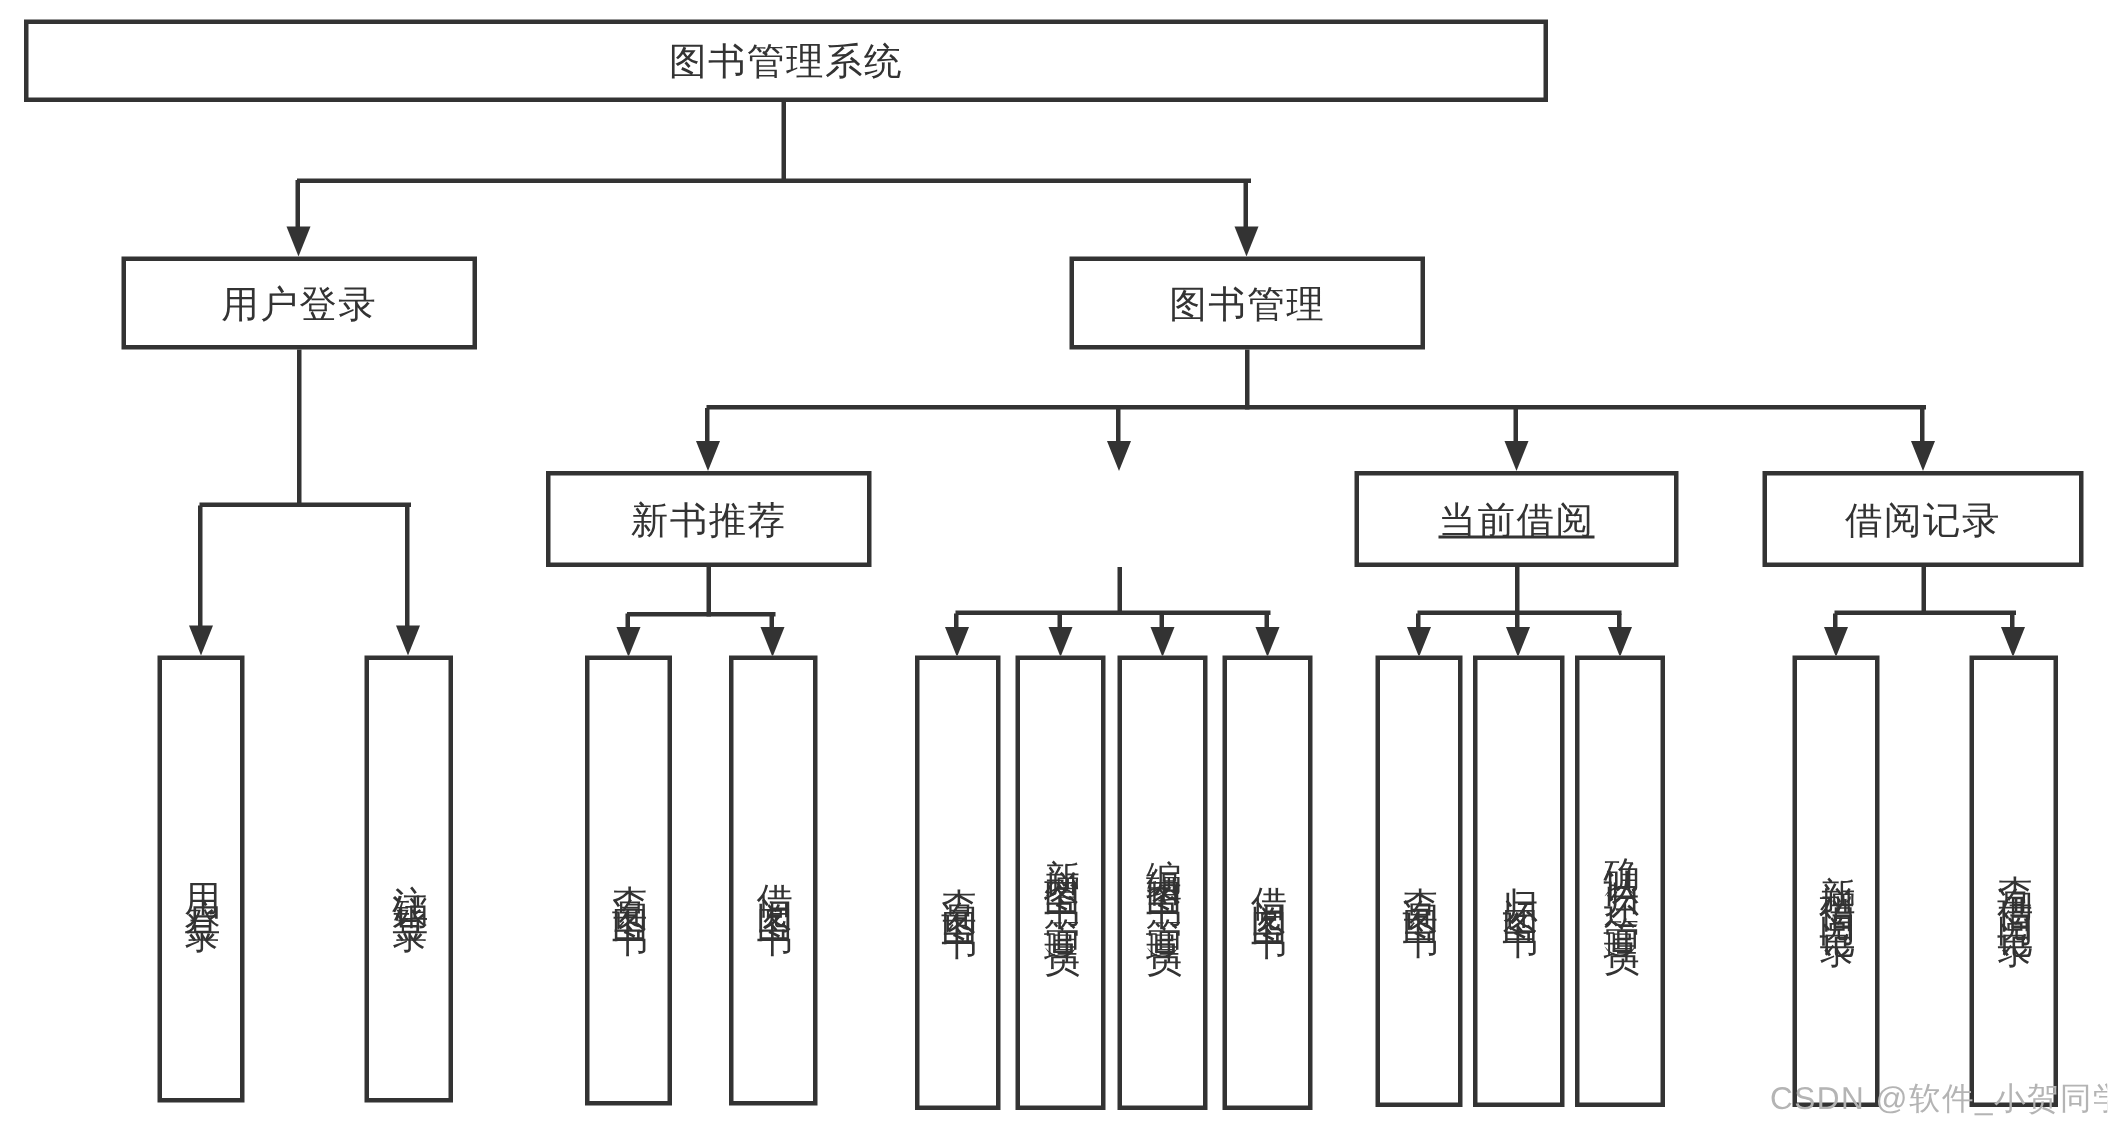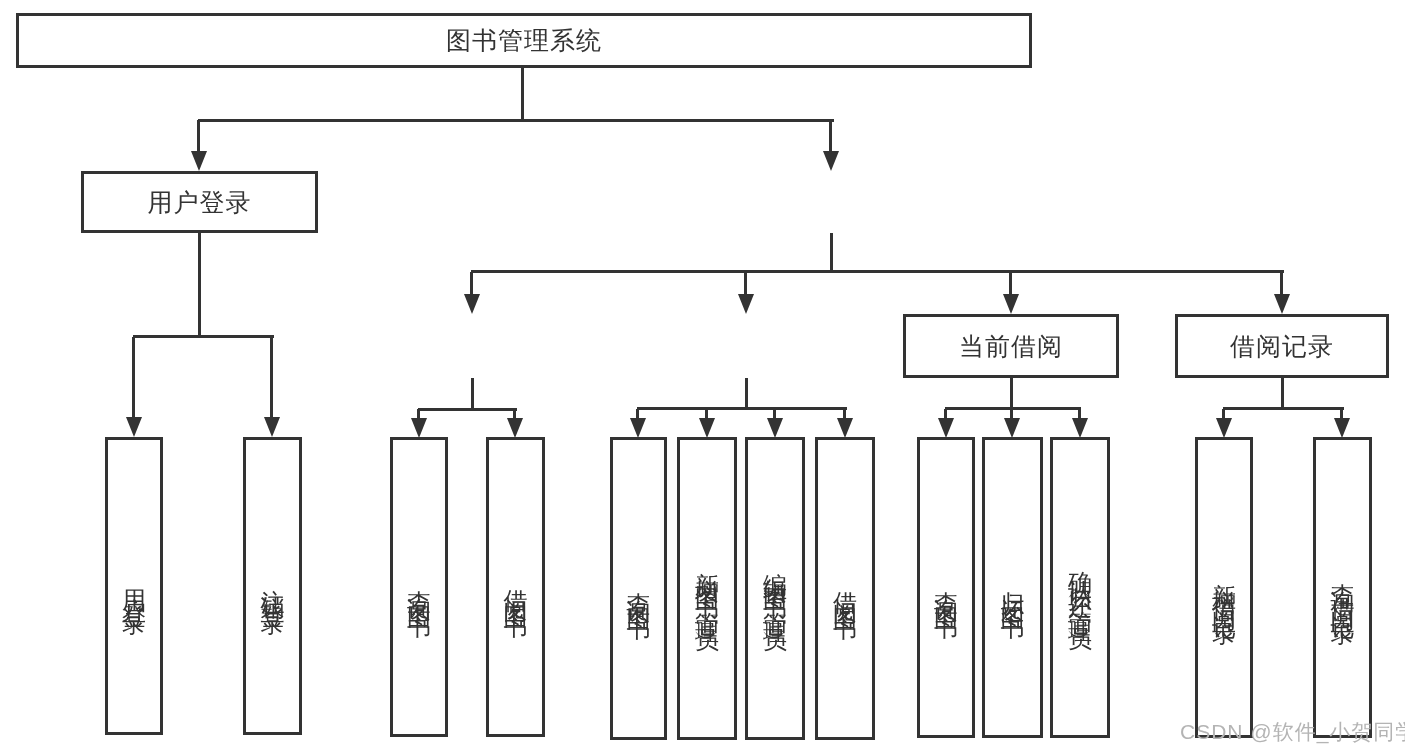--- a/index.html
+++ b/index.html
@@ -71,34 +71,36 @@
 <div class="stage">
 
   <div class="node" style="left:16px;top:13px;width:1016px;height:55px;">图书管理系统</div>
 
   <div class="vline" style="left:521px;top:68px;height:53px;"></div>
   <div class="hline" style="left:198px;top:119px;width:636px;"></div>
   <div class="arrow" style="left:191px;top:120px;height:51px;"></div>
   <div class="arrow" style="left:823px;top:120px;height:51px;"></div>
 
   <div class="node" style="left:81px;top:171px;width:237px;height:62px;">用户登录</div>
+  <div class="node" style="left:713px;top:171px;width:237px;height:62px;">图书管理</div>
 
   <div class="vline" style="left:198px;top:233px;height:105px;"></div>
   <div class="hline" style="left:133px;top:335px;width:141px;"></div>
   <div class="arrow" style="left:126px;top:337px;height:100px;"></div>
   <div class="arrow" style="left:264px;top:337px;height:100px;"></div>
 
   <div class="vline" style="left:830px;top:233px;height:40px;"></div>
   <div class="hline" style="left:471px;top:270px;width:813px;"></div>
   <div class="arrow" style="left:464px;top:272px;height:42px;"></div>
   <div class="arrow" style="left:738px;top:272px;height:42px;"></div>
   <div class="arrow" style="left:1003px;top:272px;height:42px;"></div>
   <div class="arrow" style="left:1274px;top:272px;height:42px;"></div>
 
-  <div class="node" style="left:903px;top:314px;width:216px;height:64px;">当前借阅</div>
+  <div class="node" style="left:364px;top:314px;width:217px;height:64px;">新书推荐</div>
+  <div class="node" style="left:903px;top:314px;width:216px;height:64px;text-decoration:underline;">当前借阅</div>
   <div class="node" style="left:1175px;top:314px;width:214px;height:64px;">借阅记录</div>
 
   <div class="vline" style="left:471px;top:378px;height:33px;"></div>
   <div class="hline" style="left:418px;top:408px;width:99px;"></div>
   <div class="arrow" style="left:411px;top:409px;height:29px;"></div>
   <div class="arrow" style="left:507px;top:409px;height:29px;"></div>
 
   <div class="vline" style="left:745px;top:378px;height:32px;"></div>
   <div class="hline" style="left:637px;top:407px;width:210px;"></div>
   <div class="arrow" style="left:630px;top:409px;height:29px;"></div>

